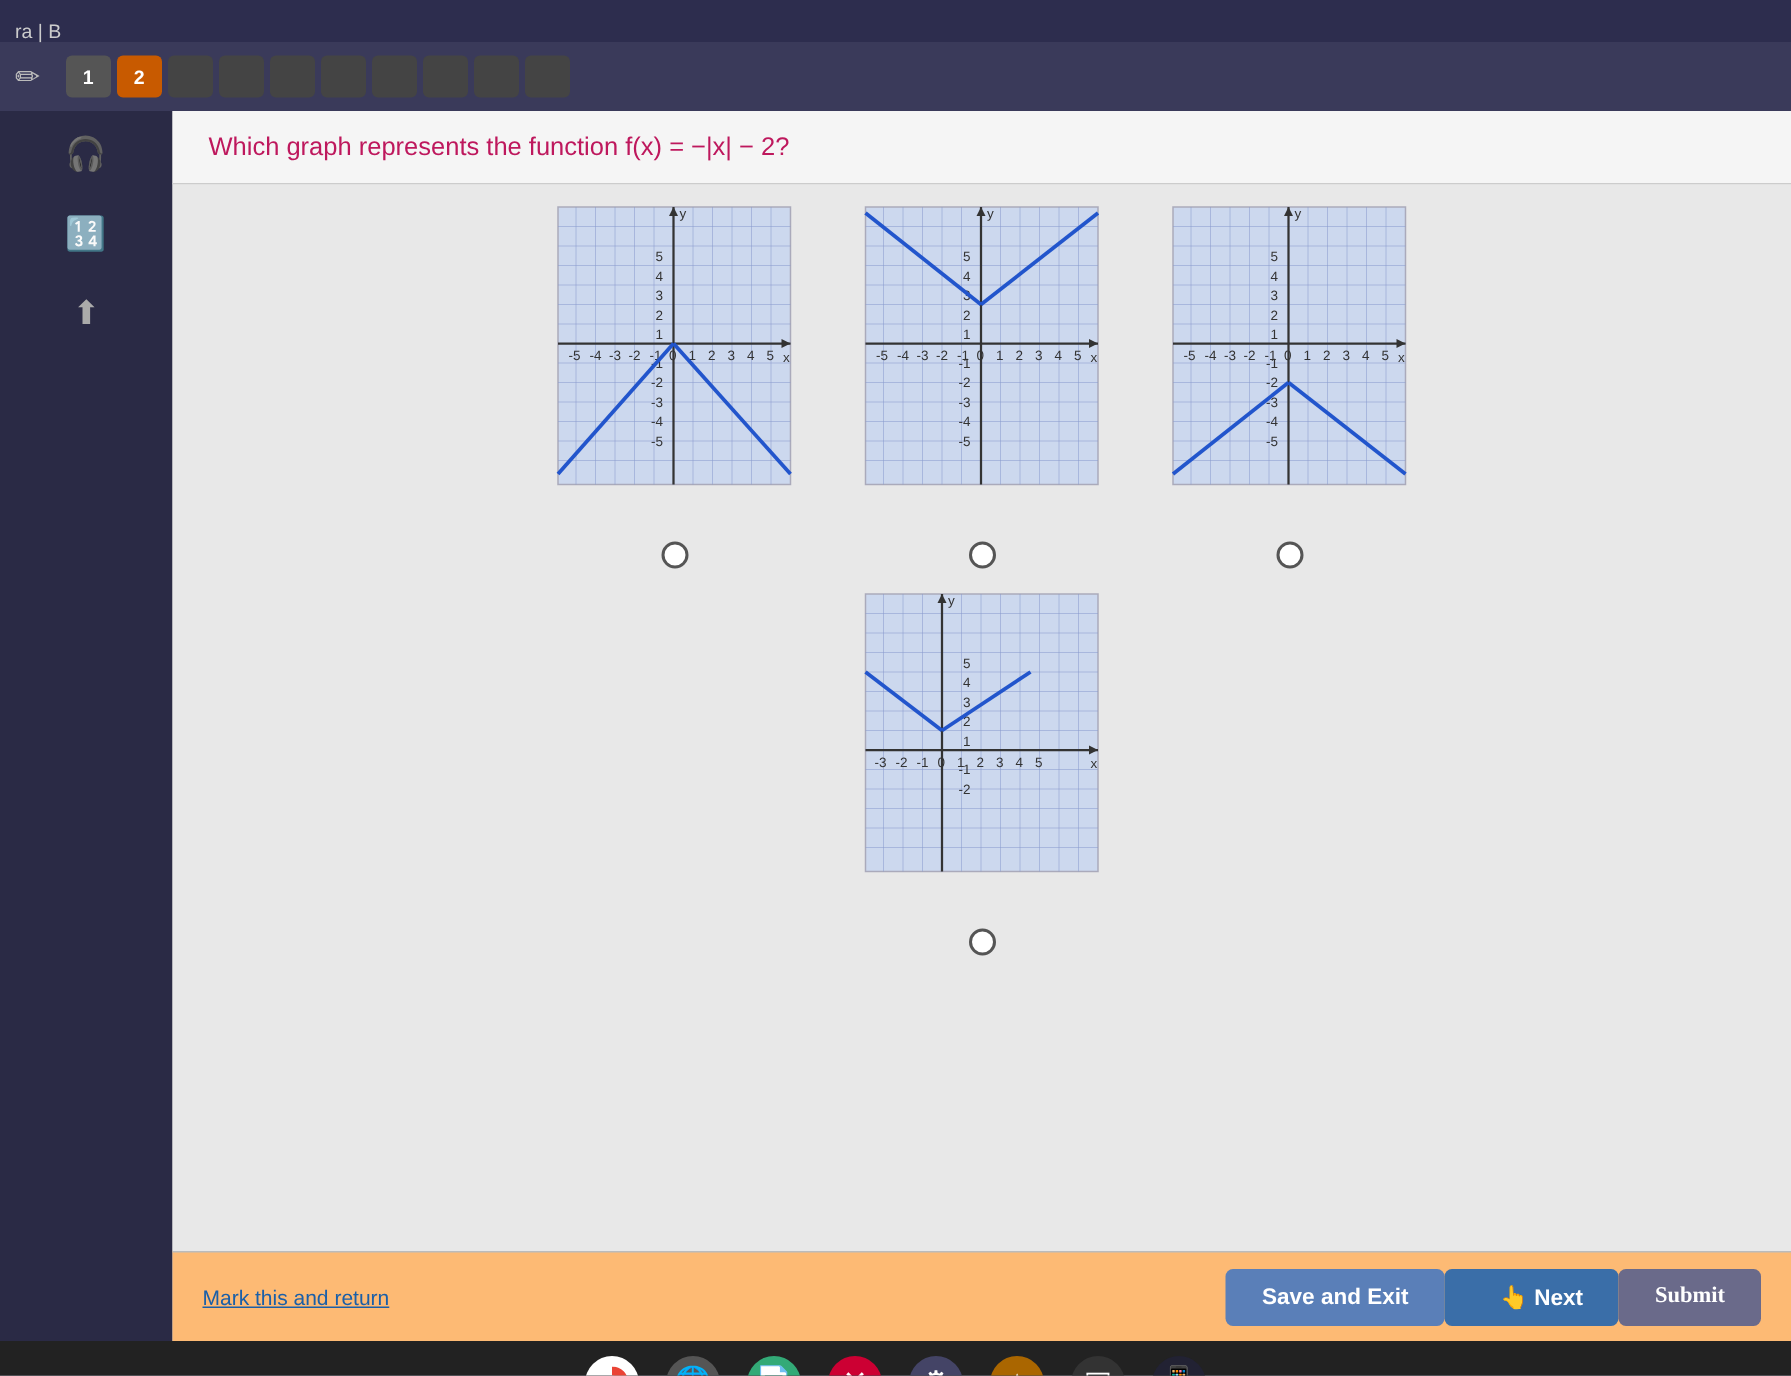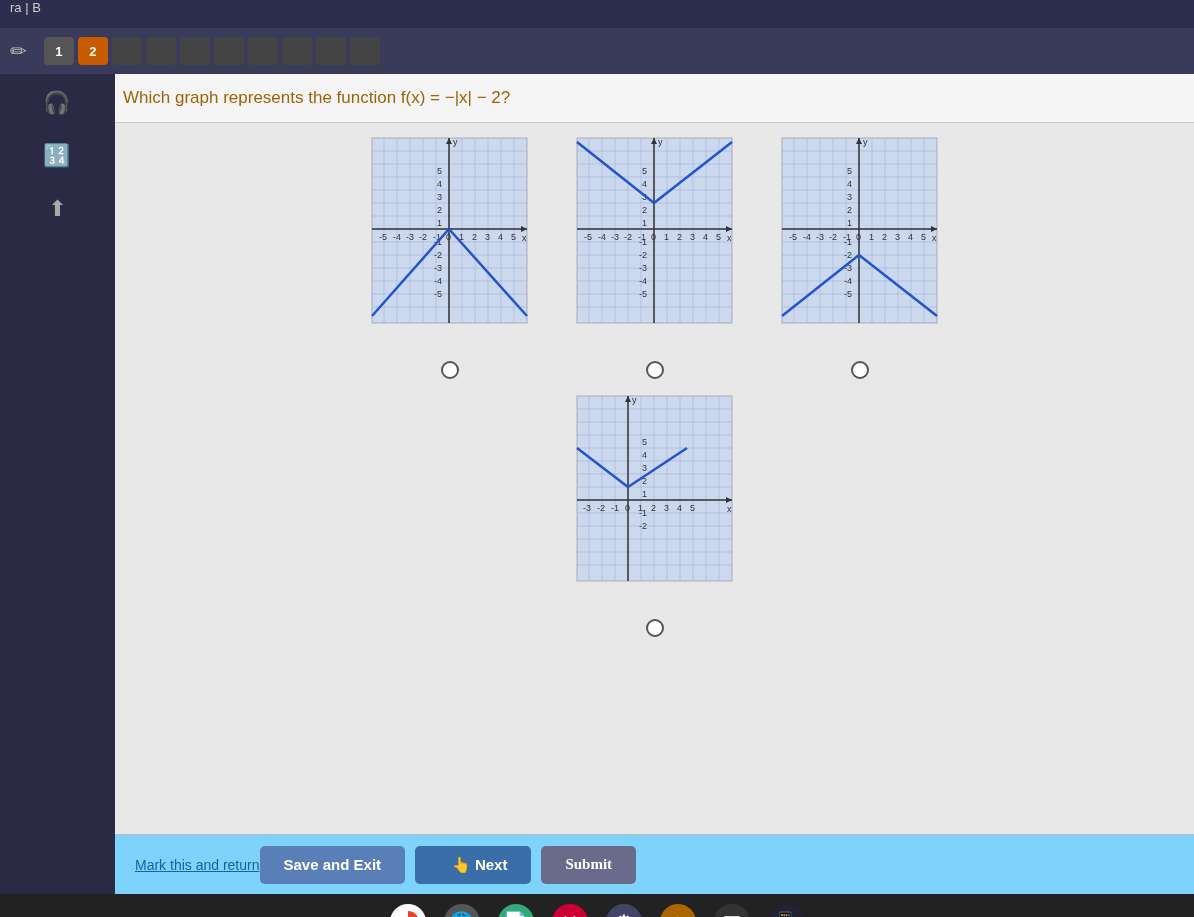--- a/index.html
+++ b/index.html
@@ -11,21 +11,21 @@
       font-family: Arial, sans-serif;
       overflow: hidden;
       position: relative;
     }
 
     
     .title-bar {
       background: #2d2d4e;
       height: 28px;
       display: flex;
-      align-items: flex-start;
+      align-items: flex-end;
       padding: 0 10px;
       color: #ccc;
       font-size: 13px;
     }
 
     
     .main-wrapper {
       display: flex;
       height: 820px;
     }
@@ -76,23 +76,23 @@
     
     .content-panel {
       flex: 1;
       background: #e8e8e8;
       display: flex;
       flex-direction: column;
     }
 
     .question-header {
       background: #f5f5f5;
-      padding: 14px 8px;
+      padding: 14px 24px;
       font-size: 17px;
-      color: #a16207;
+      color: #be185d;
       border-bottom: 1px solid #ccc;
     }
 
     .graphs-area {
       flex: 1;
       display: flex;
       flex-direction: column;
       align-items: center;
       padding: 10px 20px;
       background: #e8e8e8;
@@ -116,37 +116,37 @@
       border-radius: 50%;
       border: 2px solid #555;
       background: white;
       margin-top: 8px;
       cursor: pointer;
     }
 
     
     .bottom-bar {
       height: 60px;
-      background: #7dd3fc;
-      display: flex;
-      align-items: center;
+      background: #fdba74;
+      display: flex;
+      align-items: center;
+      justify-content: space-between;
       padding: 0 20px;
       border-top: 1px solid #bbb;
     }
 
     .mark-link {
       color: #1a5fa8;
       text-decoration: underline;
       font-size: 14px;
       cursor: pointer;
     }
 
     .action-buttons {
       display: flex;
-      gap: 10px;
     }
 
     .btn {
       padding: 10px 24px;
       border: none;
       border-radius: 5px;
       font-size: 15px;
       font-weight: bold;
       cursor: pointer;
     }

